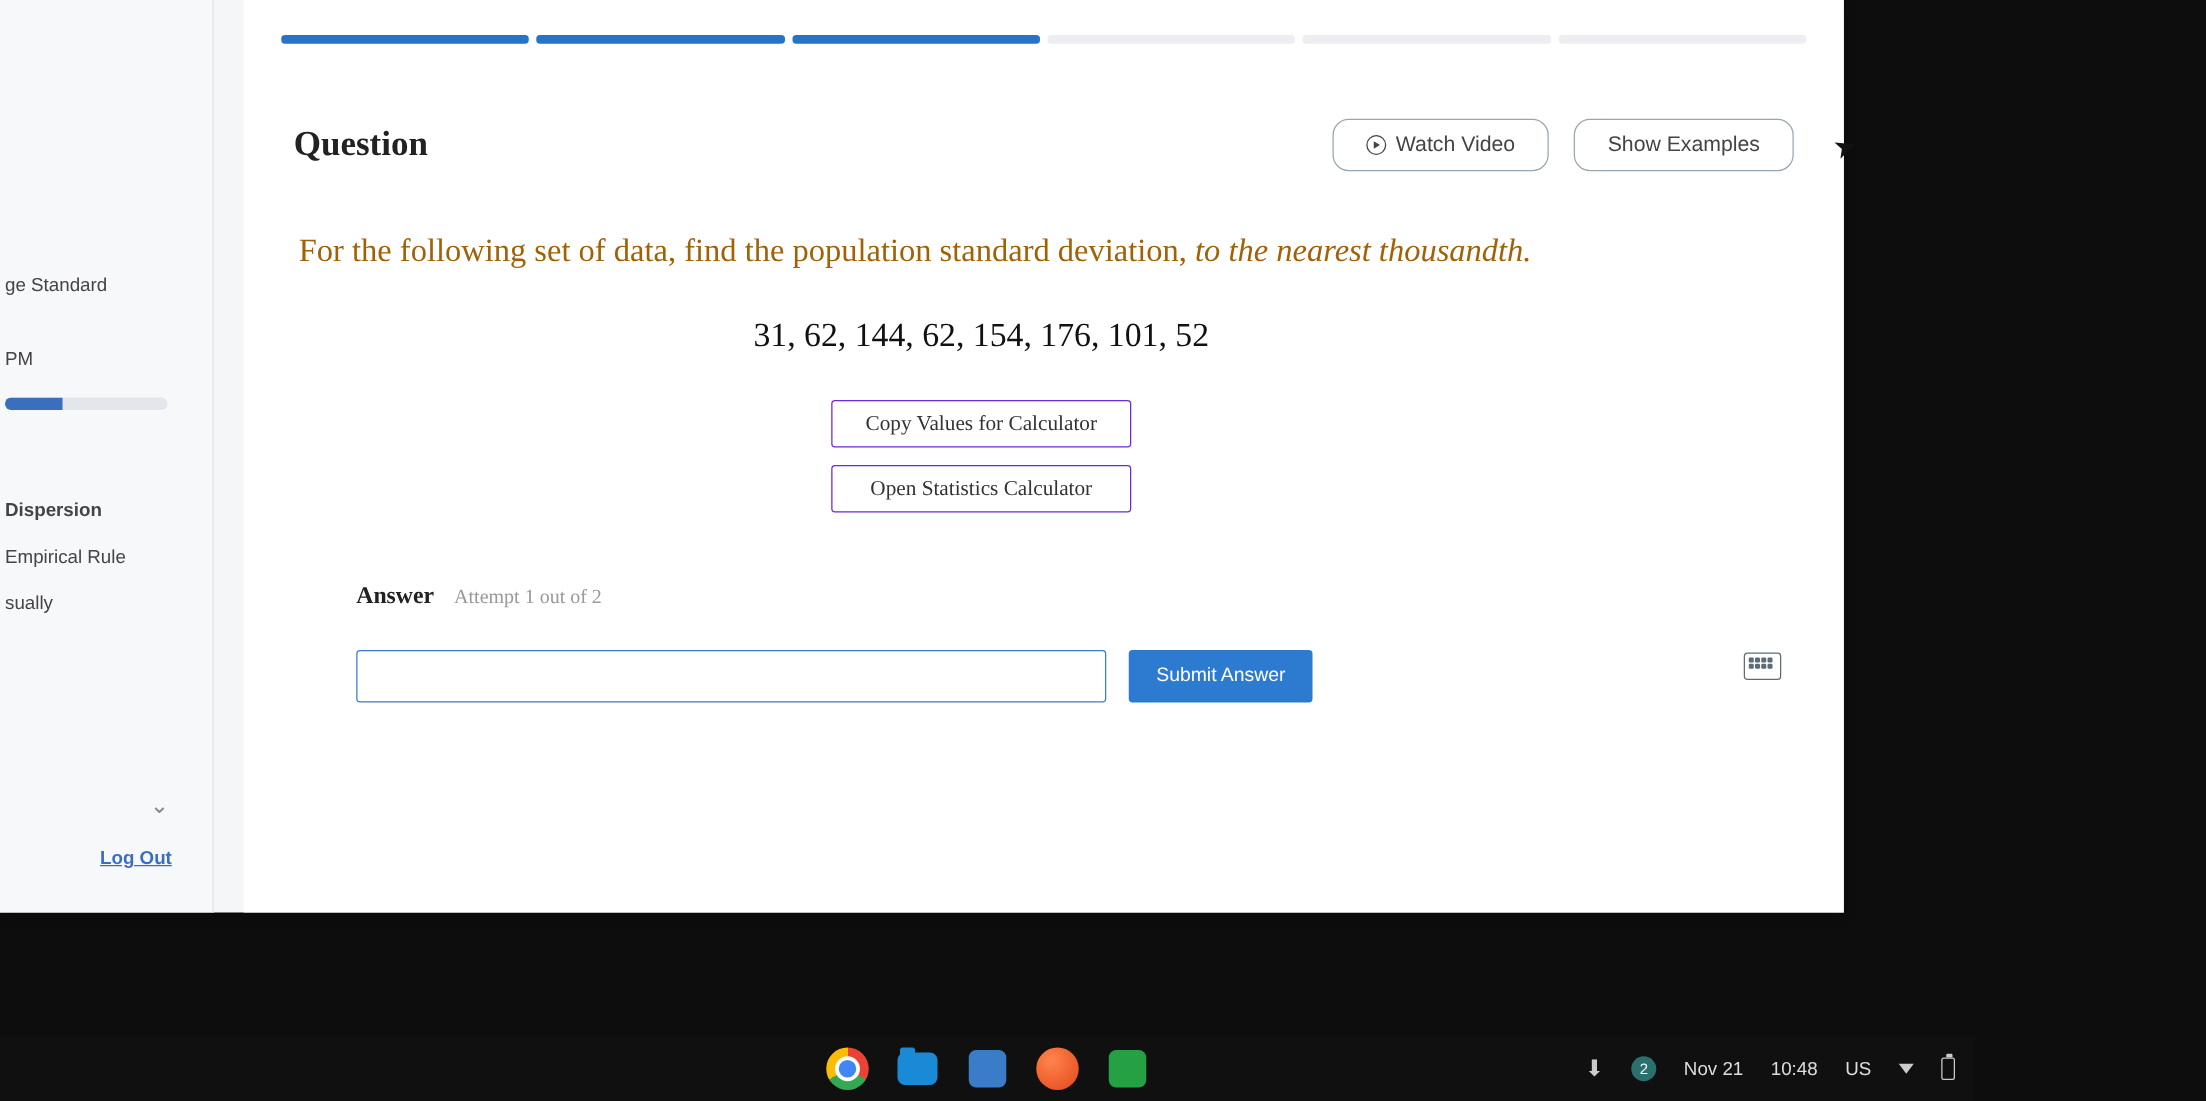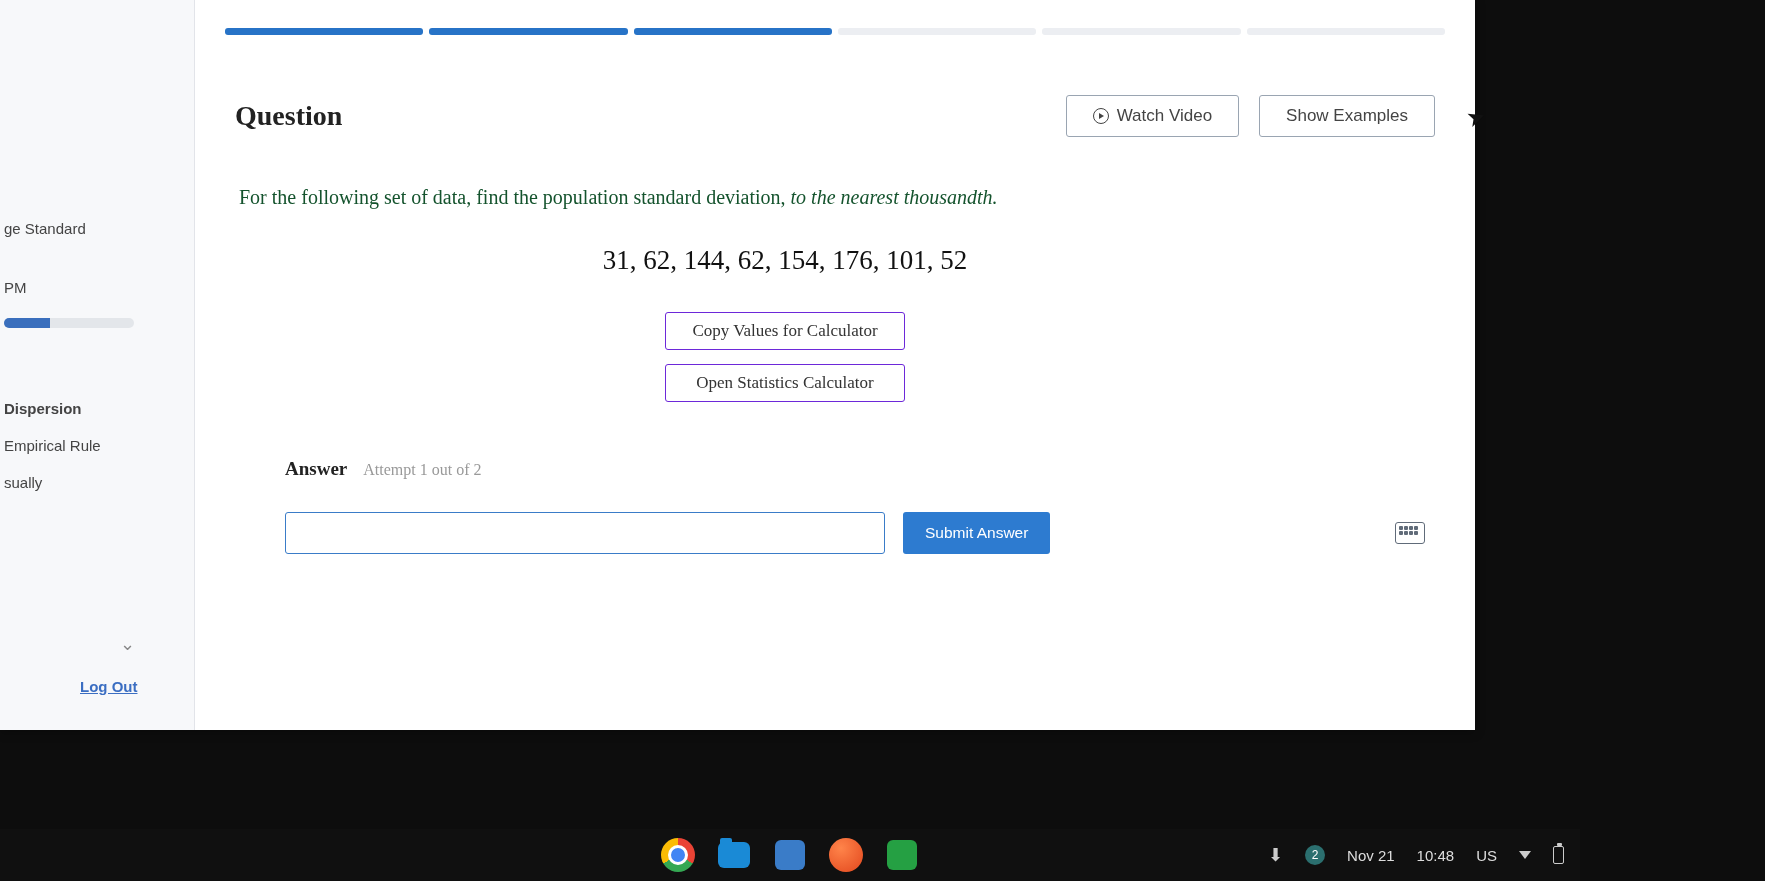--- a/index.html
+++ b/index.html
@@ -1,42 +1,42 @@
 <!DOCTYPE html>
 <html><head>
 <meta charset="utf-8">
 <style>
   * { box-sizing: border-box; margin: 0; padding: 0; }
   html, body { width: 1765px; height: 881px; font-family: "Segoe UI", Arial, sans-serif; background: #111; overflow: hidden; }
   .screen { position: relative; width: 1765px; height: 881px; background: #0d0d0d; }
   .browser-frame { position: absolute; left: 0; top: 0; width: 1475px; height: 730px; background: #f5f6f8; box-shadow: 0 2px 10px rgba(0,0,0,.3); }
   
-  .sidebar { position: absolute; left: 0; top: 0; width: 195px; height: 730px; background: #f7f8fa; border-right: 1px solid #e2e4e9; font-size: 15px; color: #444; }
+  .sidebar { position: absolute; left: 0; top: 0; width: 171px; height: 730px; background: #f7f8fa; border-right: 1px solid #e2e4e9; font-size: 15px; color: #444; }
   .sidebar .item { padding: 10px 8px 10px 4px; white-space: nowrap; overflow: hidden; }
   .sidebar .item.active { font-weight: 600; }
   .sidebar .bar-wrap { padding: 12px 8px 12px 4px; }
   .sidebar .mini-bar { width: 130px; height: 10px; background: #e3e6ea; border-radius: 5px; overflow: hidden; }
   .sidebar .mini-bar-fill { height: 100%; width: 35%; background: #3a6fbd; }
   .sidebar .chevron { position: absolute; left: 120px; bottom: 75px; color: #888; font-size: 18px; }
   .sidebar .logout { position: absolute; left: 80px; bottom: 35px; color: #3b6ec2; font-weight: 600; font-size: 15px; text-decoration: underline; }
   
   .main { position: absolute; left: 195px; top: 0; right: 0; bottom: 0; background: #fff; }
   
   .progress-strip { display: flex; gap: 6px; padding: 28px 30px 10px 30px; }
   .progress-strip .seg { flex: 1; height: 7px; background: #eceef2; border-radius: 3px; }
   .progress-strip .seg.done { background: #2773c7; }
   
   .q-header { display: flex; align-items: center; padding: 50px 40px 10px 40px; }
   .q-header .title { font-family: Georgia, "Times New Roman", serif; font-size: 28px; font-weight: 700; color: #222; }
   .q-header .spacer { flex: 1; }
-  .btn-outline { border: 1px solid #9aa5b2; background: #fff; color: #444; font-size: 17px; padding: 10px 26px; border-radius: 3px; cursor: pointer; display: inline-flex; align-items: center; gap: 8px; margin-left: 20px; font-family: inherit; }
+  .btn-outline { border: 1px solid #9aa5b2; background: #fff; color: #444; font-size: 17px; padding: 10px 26px; border-radius: 13px; cursor: pointer; display: inline-flex; align-items: center; gap: 8px; margin-left: 20px; font-family: inherit; }
   .play-glyph { display: inline-block; width: 16px; height: 16px; border: 1.5px solid #444; border-radius: 50%; position: relative; }
   .play-glyph::after { content: ""; position: absolute; left: 5px; top: 3.5px; border-left: 5px solid #444; border-top: 3.5px solid transparent; border-bottom: 3.5px solid transparent; }
   
-  .prompt { padding: 36px 24px 10px 44px; font-family: Georgia, "Times New Roman", serif; font-size: 20px; color: #14532d; line-height: 1.4; }
+  .prompt { padding: 36px 24px 10px 44px; font-family: Georgia, "Times New Roman", serif; font-size: 26px; color: #a16207; line-height: 1.4; }
   .prompt .italic { font-style: italic; }
   .data-set { text-align: center; font-family: Georgia, "Times New Roman", serif; font-size: 27px; color: #111; padding: 24px 0 12px 0; margin-left: -100px; }
   .tool-buttons { display: flex; flex-direction: column; align-items: center; gap: 14px; padding: 24px 0 8px 0; margin-left: -100px; }
   .btn-tool { border: 1px solid #6d28d9; background: #fff; color: #333; font-size: 17px; padding: 8px 18px; border-radius: 3px; cursor: pointer; min-width: 240px; font-family: Georgia, "Times New Roman", serif; }
   
   .answer-block { padding: 48px 60px 20px 90px; }
   .answer-label-row { display: flex; align-items: baseline; gap: 16px; }
   .answer-label { font-family: Georgia, "Times New Roman", serif; font-size: 19px; font-weight: 700; color: #222; }
   .attempt { font-family: Georgia, "Times New Roman", serif; font-size: 16px; color: #999; }
   .kbd-icon { position: absolute; right: 50px; top: 522px; width: 30px; height: 22px; border: 1.5px solid #606b79; border-radius: 3px; display: flex; flex-wrap: wrap; gap: 1px; padding: 3px; align-content: flex-start; }

